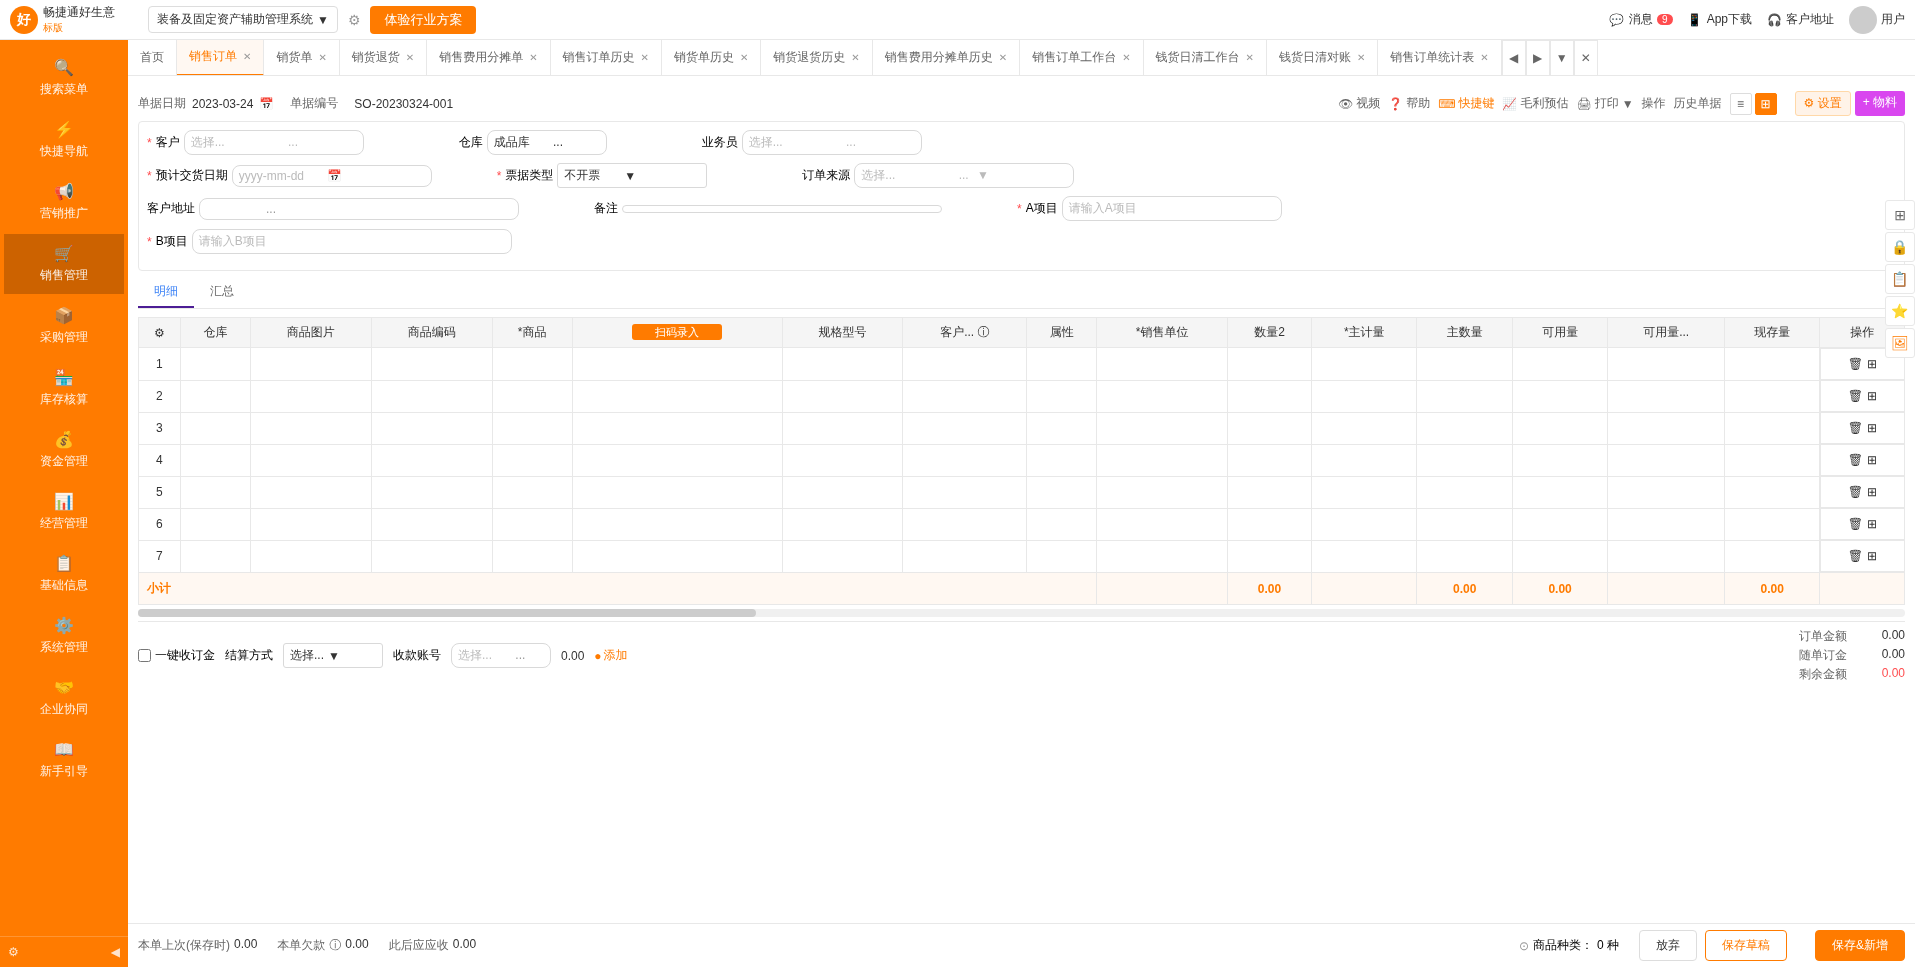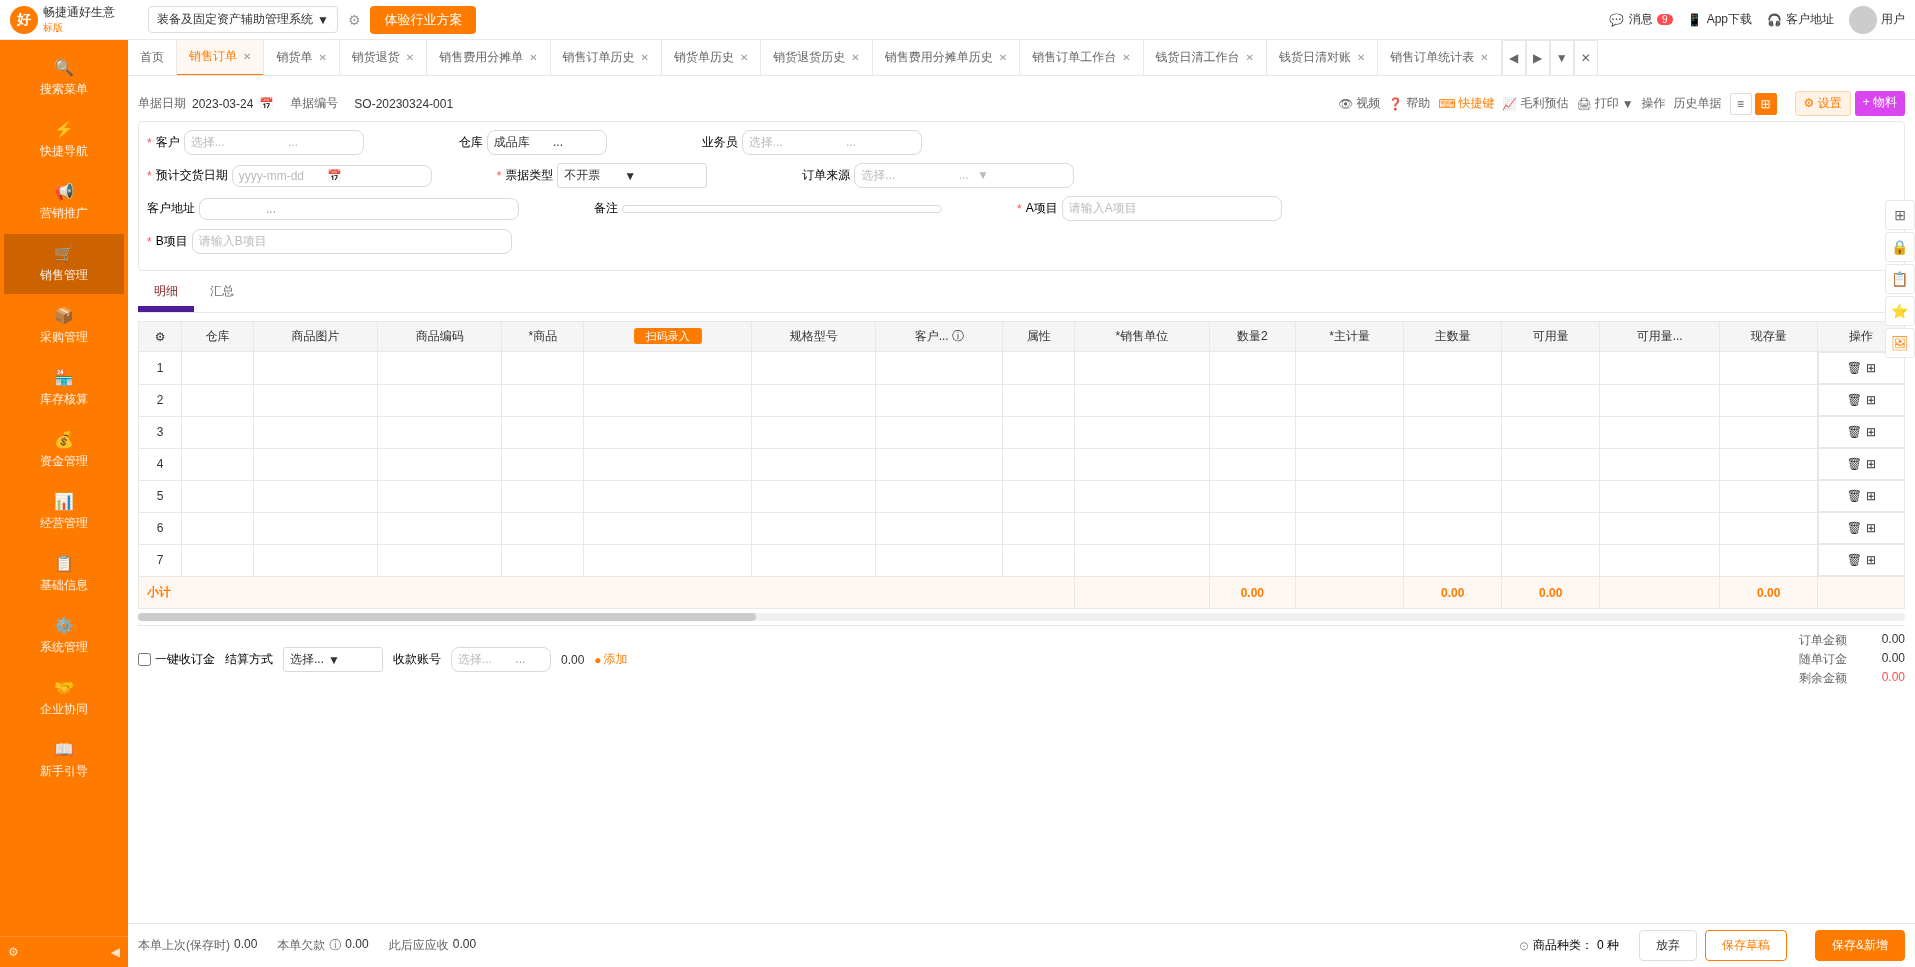--- a/index.html
+++ b/index.html
@@ -44,27 +44,27 @@
     .form-select { border: 1px solid #d9d9d9; border-radius: 3px; padding: 3px 6px; color: #333; background: #fff; display: flex; align-items: center; gap: 4px; }
     .toolbar { display: flex; align-items: center; gap: 10px; padding: 5px 0; font-size: 12px; flex-wrap: nowrap; }
     .toolbar-btn { display: flex; align-items: center; gap: 3px; color: #666; cursor: pointer; }
     .toolbar-btn.orange { color: #ff7b00; }
     .icon-btn-group { display: flex; gap: 3px; }
     .icon-btn { width: 22px; height: 22px; border: 1px solid #ddd; border-radius: 2px; display: flex; align-items: center; justify-content: center; cursor: pointer; color: #666; }
 
     
     .sub-tabs { display: flex; border-bottom: 1px solid #e8e8e8; margin-bottom: 8px; }
     .sub-tab { padding: 6px 16px; cursor: pointer; color: #666; border-bottom: 2px solid transparent; }
-    .sub-tab.active { color: #7f1d1d; border-bottom: 6px solid #4c1d95; }
+    .sub-tab.active { color: #3b82f6; border-bottom: 2px solid #4c1d95; }
 
     
     .data-table { width: 100%; border-collapse: collapse; font-size: 12px; }
     .data-table th { background: #f5f5f5; border: 1px solid #e8e8e8; padding: 6px 4px; text-align: center; color: #333; white-space: nowrap; font-weight: normal; }
     .data-table td { border: 1px solid #e8e8e8; padding: 4px; text-align: center; color: #333; height: 32px; }
-    .th-scan { background: #ff7b00; color: #fff; border-radius: 3px; padding: 2px 12px; font-size: 11px; }
+    .th-scan { background: #ff7b00; color: #fff; border-radius: 3px; padding: 2px 23px; font-size: 11px; }
     .row-num { color: #999; }
     .subtotal-row td { background: #fff8f2; color: #ff7b00; font-weight: bold; }
     .subtotal-row td.value { color: #ff7b00; }
 
     
     .bottom-bar { display: flex; align-items: center; padding: 6px 10px; border-top: 1px solid #e8e8e8; background: #fff; flex-shrink: 0; }
     .bottom-info { display: flex; gap: 20px; align-items: center; }
     .bottom-info-item { display: flex; gap: 4px; color: #666; }
     .btn { padding: 6px 16px; border-radius: 4px; cursor: pointer; border: 1px solid #ddd; font-size: 12px; }
     .btn-default { background: #fff; color: #333; }

